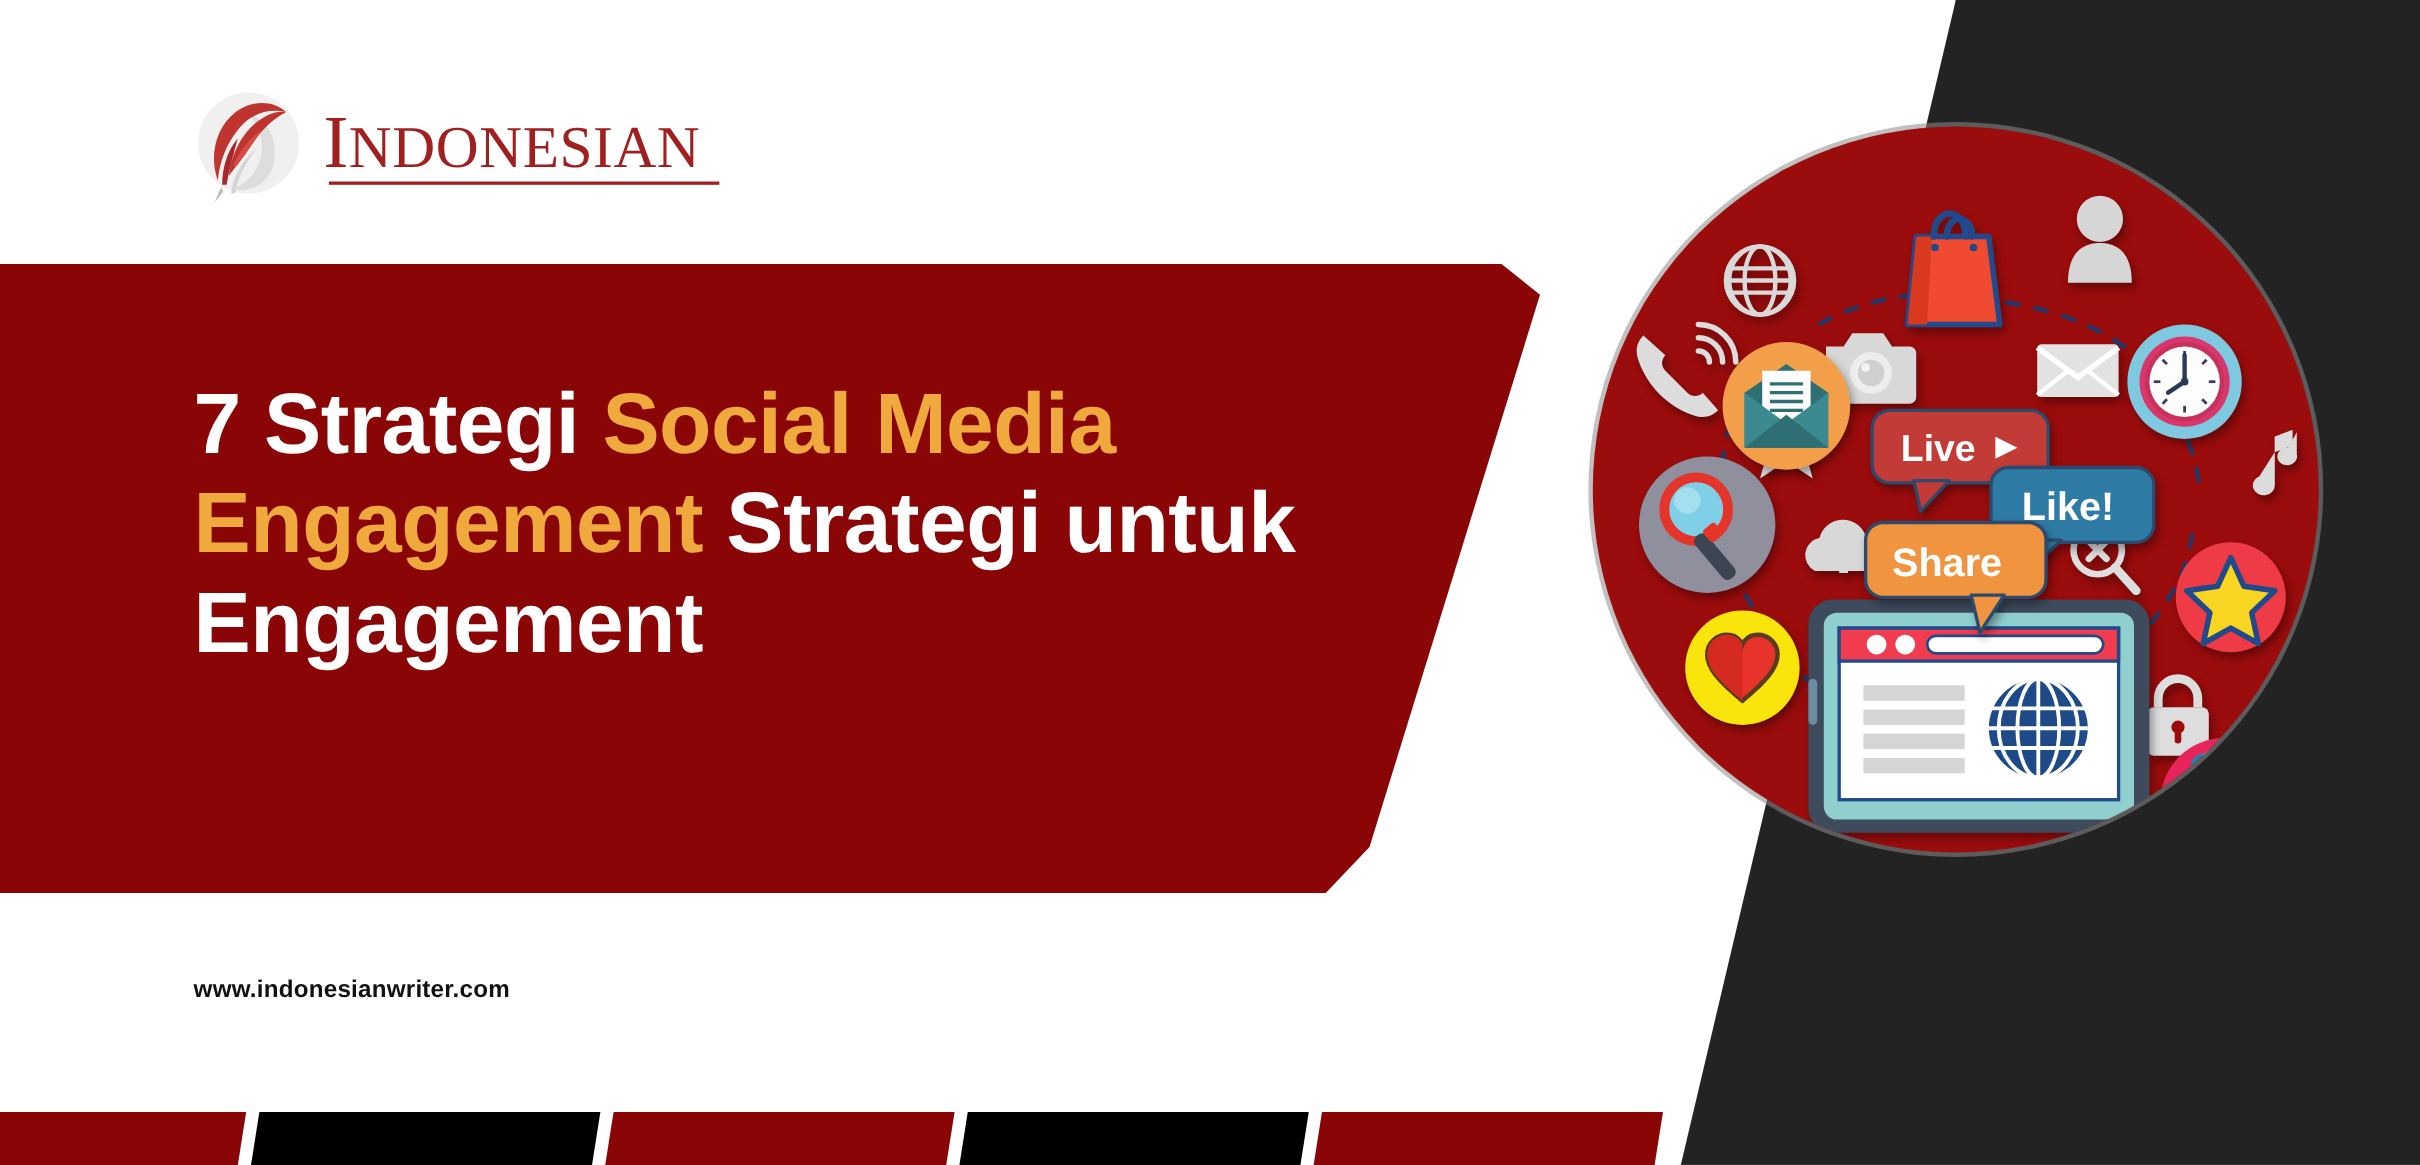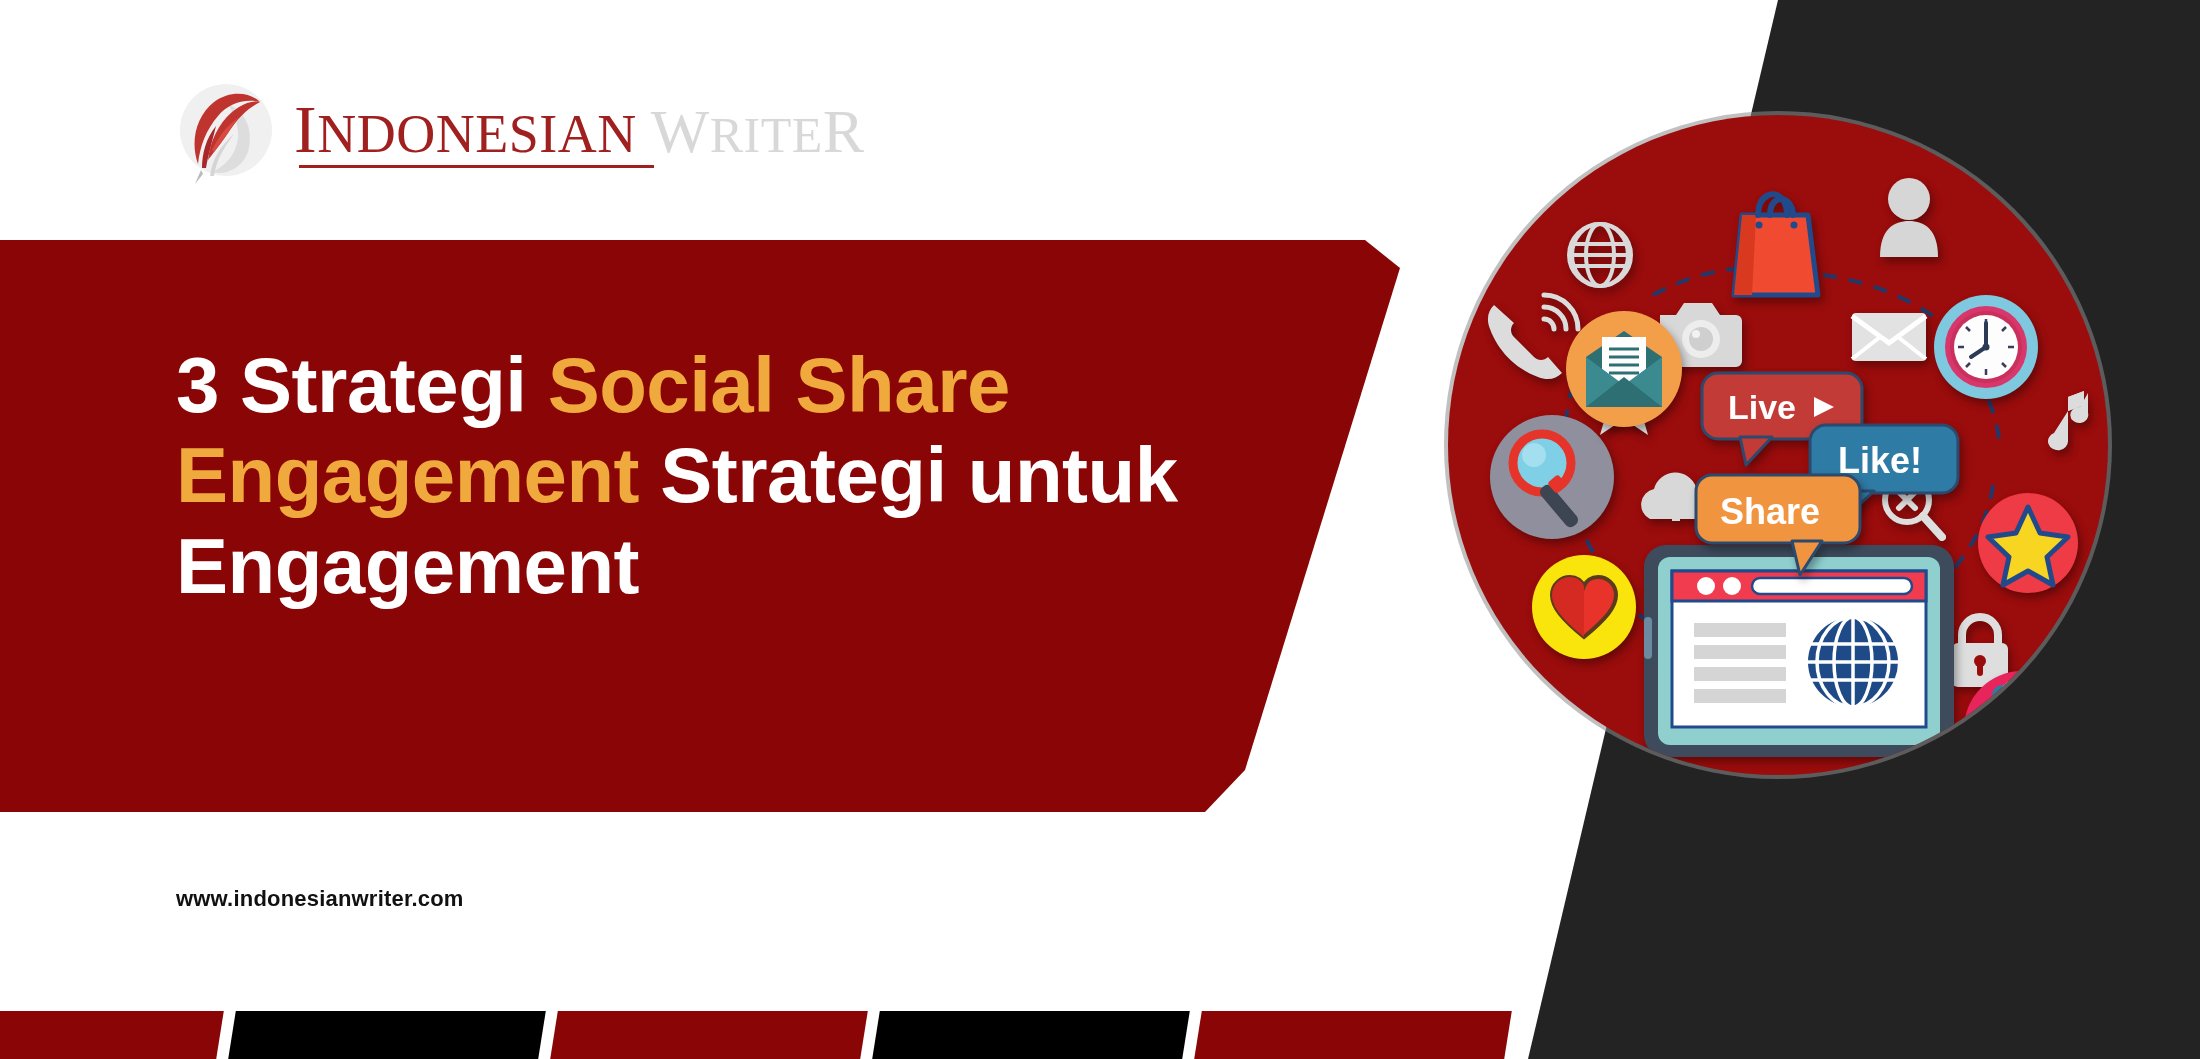--- a/index.html
+++ b/index.html
@@ -86,29 +86,28 @@
         <path d="M30 92 C22 70 28 44 46 30 C62 18 82 20 92 30 C76 26 60 32 50 44 C38 58 32 74 30 92Z" fill="#c0342f"></path>
         <path d="M40 88 C42 70 50 52 64 40 C74 32 84 28 92 30 C80 36 70 46 62 58 C54 70 46 80 40 88Z" fill="#c0342f"></path>
         <path d="M34 96 C34 82 38 66 48 54 C44 70 40 84 38 96Z" fill="#a8272a"></path>
         <path d="M44 78 C50 66 58 54 70 46 C62 58 54 70 46 80Z" fill="#d94a40"></path>
         <path d="M33 98 L27 112 L35 102Z" fill="#bbb"></path>
       </svg>
     </div>
     <div class="logo-text">
       <div class="logo-words">
         <span class="logo-w1"><span class="cap">I</span><span>NDONESIAN</span></span>
-        <span class="logo-w2"><span class="cap">W</span><span>RITE</span><span class="cap">R</span></span>
       </div>
       <div class="logo-rule"></div>
     </div>
   </div>
 
   <div class="title-banner"></div>
   <div class="title-text">
-    <span>3 Strategi </span><span class="hl">Social Share</span><br>
+    <span>7 Strategi </span><span class="hl">Social Media</span><br>
     <span class="hl">Engagement</span><span> Strategi untuk</span><br>
     <span>Engagement</span>
   </div>
 
   <div class="url">www.indonesianwriter.com</div>
 
   <div class="circle-wrap">
     <div class="circle-bg"></div>
     <svg class="ill" viewBox="0 0 660 660" width="660" height="660">
       <defs>

